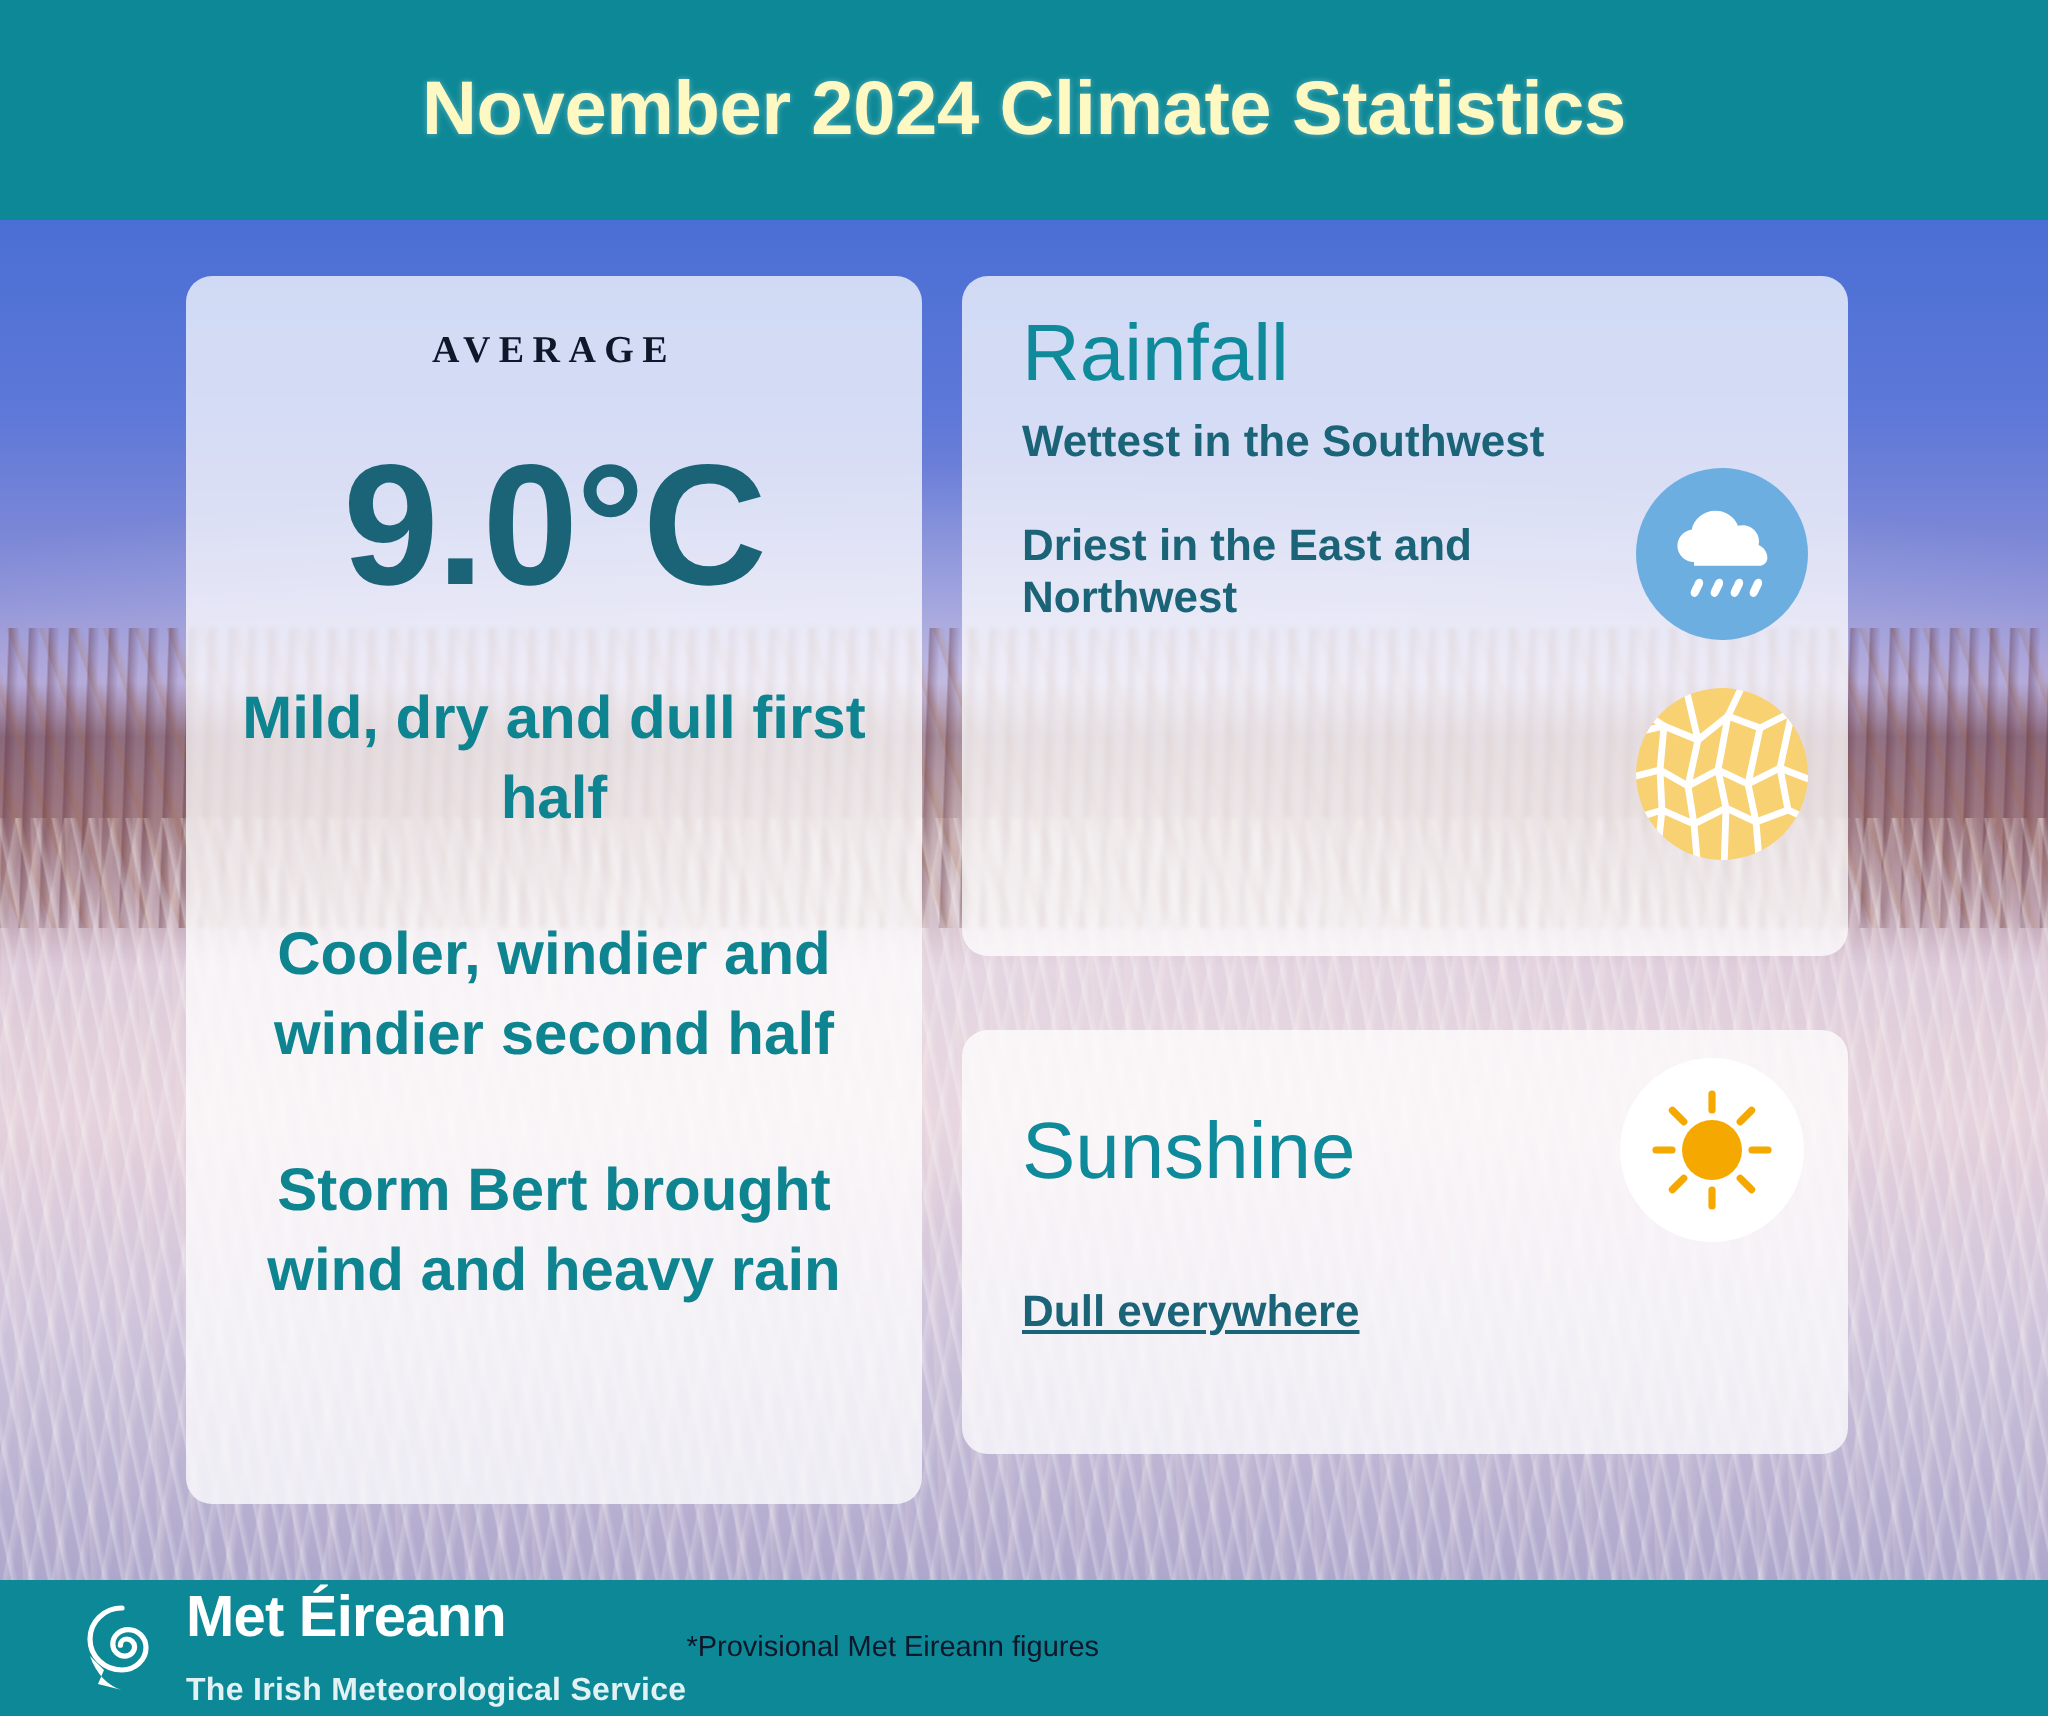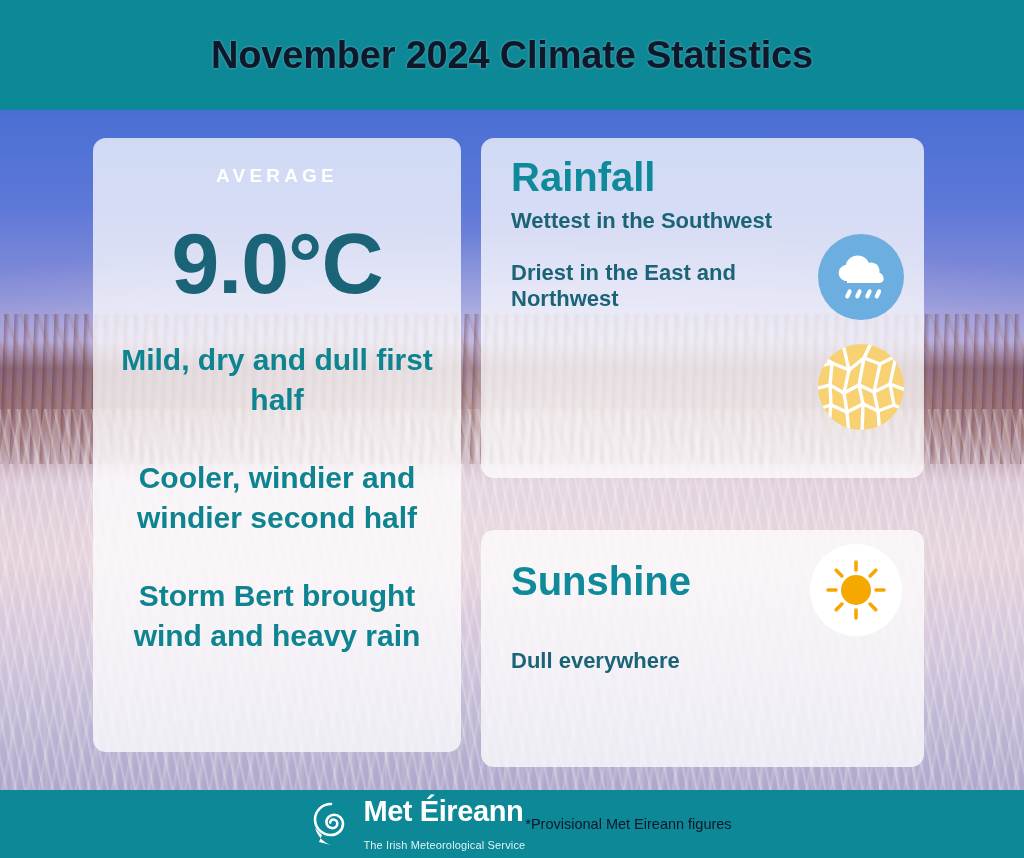--- a/index.html
+++ b/index.html
@@ -16,21 +16,21 @@
   }
 
   
   .header {
     height:110px; flex:0 0 110px;
     background:#0d8896;
     display:flex; align-items:center; justify-content:center;
     position:relative; z-index:5;
   }
   .header-title {
-    color:#0f172a;
+    color:#fef9c3;
     font-size:38px;
     font-weight:bold;
     letter-spacing:-0.2px;
     text-shadow:0 0 3px rgba(255,255,255,0.35);
   }
 
   
   .stage {
     position:relative;
     flex:1 1 auto;
@@ -123,32 +123,33 @@
     padding:20px 26px 22px 26px;
     display:flex; flex-direction:column; align-items:center;
   }
 
   .card-rain {
     left:481px; top:28px; width:443px; height:340px;
     padding:18px 22px 16px 30px;
   }
 
   .card-sun {
-    left:481px; top:420px; width:443px; height:237px;
-    padding:16px 22px 16px 30px;
+    left:481px; top:405px; width:443px; height:212px;
+    padding:26px 22px 16px 30px;
   }
 
   
   .kicker {
-    color:#ffffff;
+    color:#0f172a;
     font-size:19px; font-weight:bold;
     letter-spacing:4.2px;
     line-height:1.28;
     text-align:center;
     margin-top:6px;
+    font-family:Liberation Serif, serif;
   }
   .bignum {
     color:#1b6477;
     font-size:86px;
     font-weight:bold;
     letter-spacing:-1px;
     line-height:1;
     margin-top:32px;
     margin-bottom:10px;
     text-align:center;
@@ -160,21 +161,21 @@
     line-height:1.33;
     text-align:center;
     margin-top:24px;
   }
   .temp-note.gap { margin-top:38px; }
 
   
   .sec-head {
     color:#0e8a9b;
     font-size:40px;
-    font-weight:bold;
+    font-weight:normal;
     line-height:1.05;
     margin-bottom:10px;
   }
   .sec-line {
     color:#1b6477;
     font-size:22px;
     font-weight:bold;
     line-height:1.18;
     max-width:300px;
   }
@@ -185,31 +186,31 @@
   .icon-rain  { right:20px; top:96px; }
   .icon-dry   { right:20px; top:206px; }
   .icon-sun   { right:22px; top:14px; }
 
   .circle { border-radius:50%; display:block; }
 
   
   .footer {
     height:68px; flex:0 0 68px;
     background:#0d8896;
-    display:flex; align-items:center; justify-content:center;
+    display:flex; align-items:center; justify-content:flex-start;
     padding:0 22px 0 38px;
     position:relative; z-index:5;
   }
   .brand { display:flex; align-items:center; gap:9px; }
   .brand-text { display:flex; flex-direction:column; line-height:1; }
   .brand-name {
     color:#ffffff; font-size:29px; font-weight:bold; letter-spacing:-0.4px;
   }
   .brand-tag {
-    color:#e2f2f4; font-size:11px; letter-spacing:0.15px; margin-top:14px;
+    color:#e2f2f4; font-size:16px; letter-spacing:0.15px; margin-top:14px;font-weight:bold;
   }
   .foot-note {
     color:#0f172a; font-size:14.5px;
   }
 </style>
 </head>
 <body>
 
 <div id="page">
 
@@ -280,21 +281,21 @@
               <path d="M55 -5 L46 14"></path>
               <path d="M-5 6 L14 19"></path>
             </g>
           </svg>
         </div>
       </div>
 
       <div class="card card-sun">
         <div class="sec-head" style="margin-top:14px;">Sunshine</div>
 
-        <div class="sec-line" style="margin-top:46px; max-width:260px;">Dull everywhere</div>
+        <div class="sec-line" style="margin-top:46px; max-width:260px;text-decoration:underline;">Dull everywhere</div>
 
         <div class="icon-wrap icon-sun">
           <svg width="92" height="92" viewBox="0 0 92 92">
             <circle cx="46" cy="46" r="46" fill="#ffffff"></circle>
             <circle cx="46" cy="46" r="15" fill="#f5a800"></circle>
             <g stroke="#f5a800" stroke-width="3.6" stroke-linecap="round">
               <line x1="46" y1="18" x2="46" y2="26"></line>
               <line x1="46" y1="66" x2="46" y2="74"></line>
               <line x1="18" y1="46" x2="26" y2="46"></line>
               <line x1="66" y1="46" x2="74" y2="46"></line>

